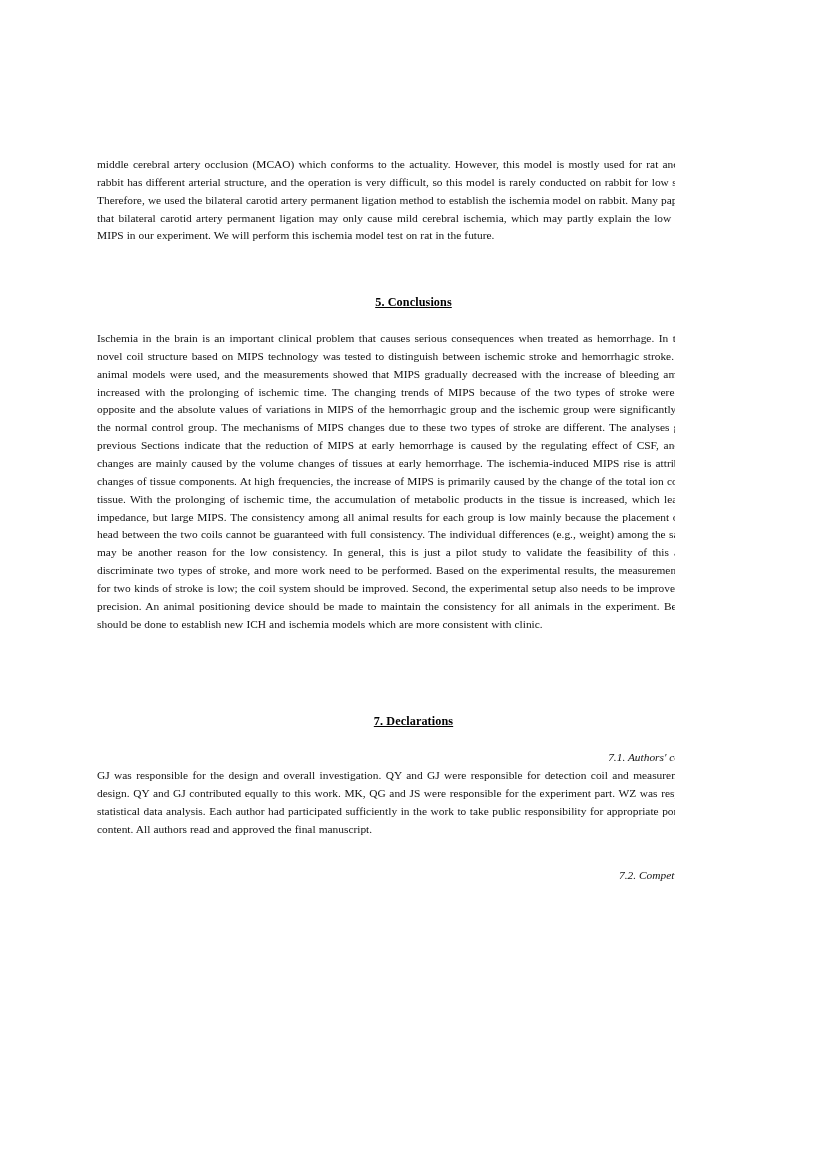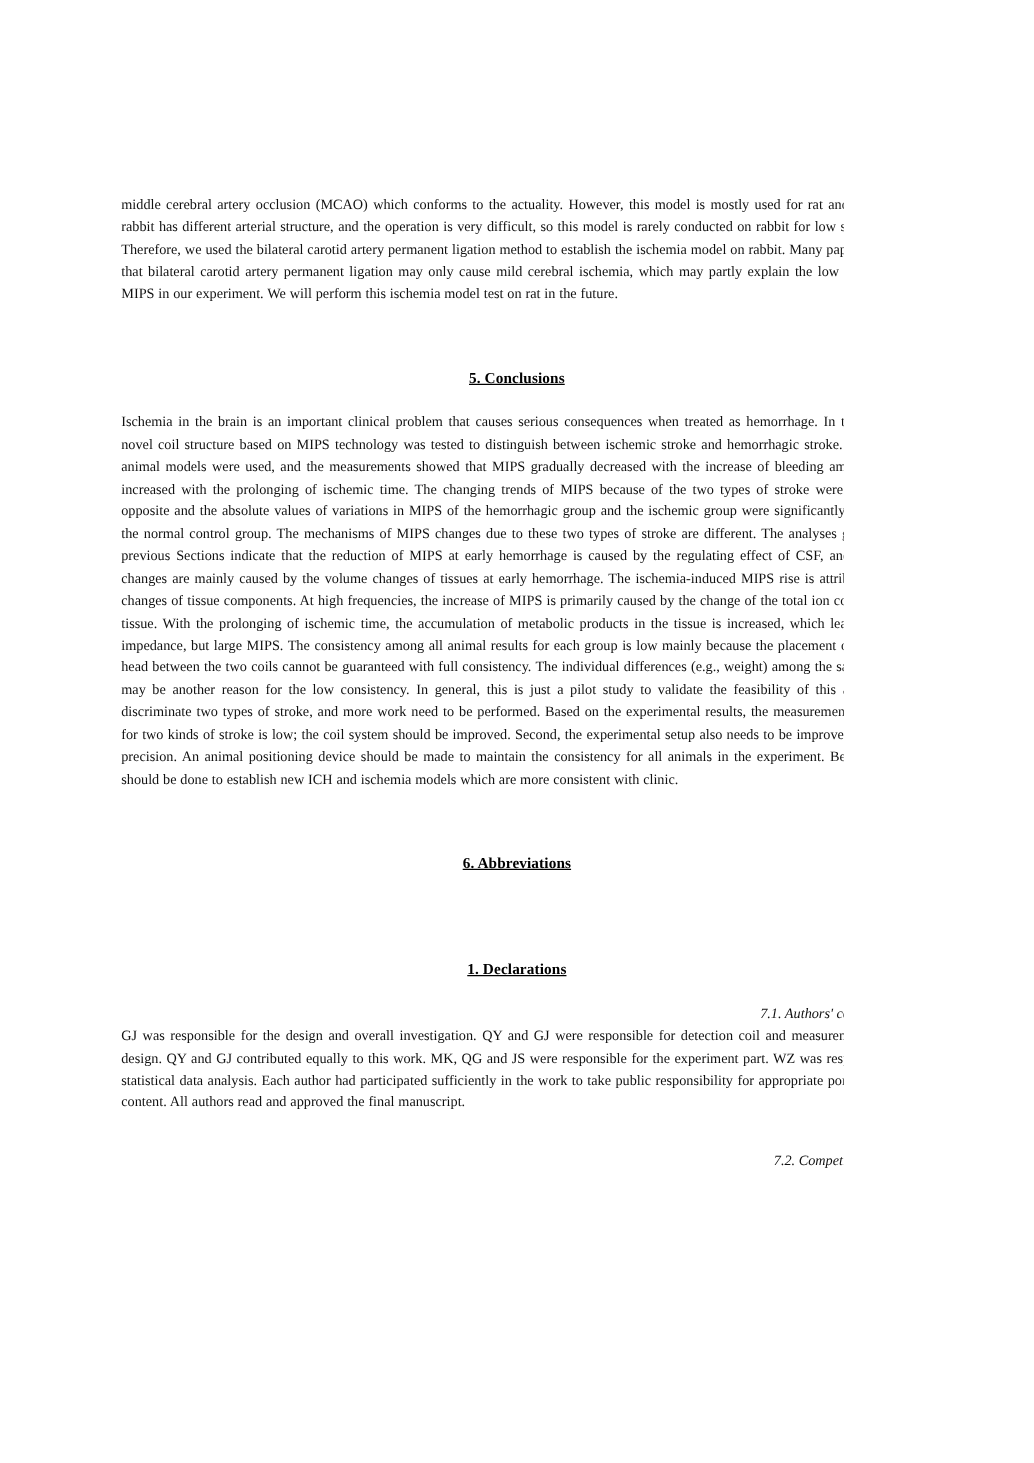--- a/index.html
+++ b/index.html
@@ -64,26 +64,25 @@
     <p class="body-text">middle cerebral artery occlusion (MCAO) which conforms to the actuality. However, this model is mostly used for rat and mice. The rabbit has different arterial structure, and the operation is very difficult, so this model is rarely conducted on rabbit for low success rate. Therefore, we used the bilateral carotid artery permanent ligation method to establish the ischemia model on rabbit. Many papers indicate that bilateral carotid artery permanent ligation may only cause mild cerebral ischemia, which may partly explain the low variation of MIPS in our experiment. We will perform this ischemia model test on rat in the future.</p>
 
     <div class="gap-section"></div>
 
     <h2 class="section-heading">5.  Conclusions</h2>
 
     <p class="body-text">Ischemia in the brain is an important clinical problem that causes serious consequences when treated as hemorrhage. In this study, a novel coil structure based on MIPS technology was tested to distinguish between ischemic stroke and hemorrhagic stroke. Two stroke animal models were used, and the measurements showed that MIPS gradually decreased with the increase of bleeding amount, but it increased with the prolonging of ischemic time. The changing trends of MIPS because of the two types of stroke were completely opposite and the absolute values of variations in MIPS of the hemorrhagic group and the ischemic group were significantly larger than the normal control group. The mechanisms of MIPS changes due to these two types of stroke are different. The analyses given in the previous Sections indicate that the reduction of MIPS at early hemorrhage is caused by the regulating effect of CSF, and the MIPS changes are mainly caused by the volume changes of tissues at early hemorrhage. The ischemia-induced MIPS rise is attributed to the changes of tissue components. At high frequencies, the increase of MIPS is primarily caused by the change of the total ion content in the tissue. With the prolonging of ischemic time, the accumulation of metabolic products in the tissue is increased, which leads to small impedance, but large MIPS. The consistency among all animal results for each group is low mainly because the placement of the rabbit head between the two coils cannot be guaranteed with full consistency. The individual differences (e.g., weight) among the samples used may be another reason for the low consistency. In general, this is just a pilot study to validate the feasibility of this approach to discriminate two types of stroke, and more work need to be performed. Based on the experimental results, the measurement sensitivity for two kinds of stroke is low; the coil system should be improved. Second, the experimental setup also needs to be improved for higher precision. An animal positioning device should be made to maintain the consistency for all animals in the experiment. Besides, work should be done to establish new ICH and ischemia models which are more consistent with clinic.</p>
 
     <div class="gap-section"></div>
 
-    <h2 class="section-heading">6.  Abbreviations</h2>
 
 
     <div class="gap-section"></div>
 
-    <h2 class="section-heading">1.  Declarations</h2>
+    <h2 class="section-heading">7.  Declarations</h2>
 
     <h3 class="subsection-heading">7.1.  Authors' contributions</h3>
 
     <p class="body-text">GJ was responsible for the design and overall investigation. QY and GJ were responsible for detection coil and measurement system design. QY and GJ contributed equally to this work. MK, QG and JS were responsible for the experiment part. WZ was responsible for statistical data analysis. Each author had participated sufficiently in the work to take public responsibility for appropriate portions of the content. All authors read and approved the final manuscript.</p>
 
     <div class="gap-subsection"></div>
 
     <h3 class="subsection-heading">7.2.  Competing interests</h3>
 
 

